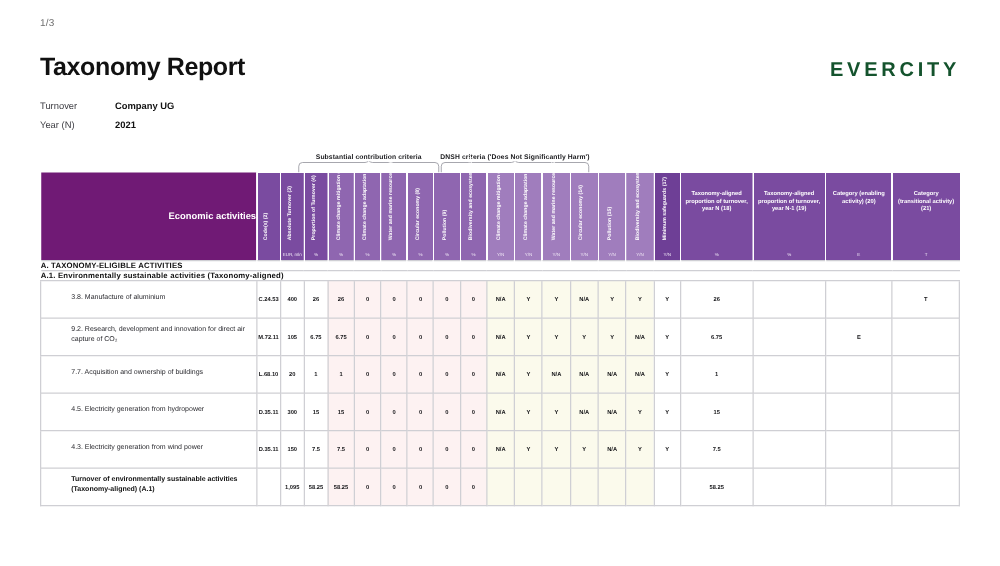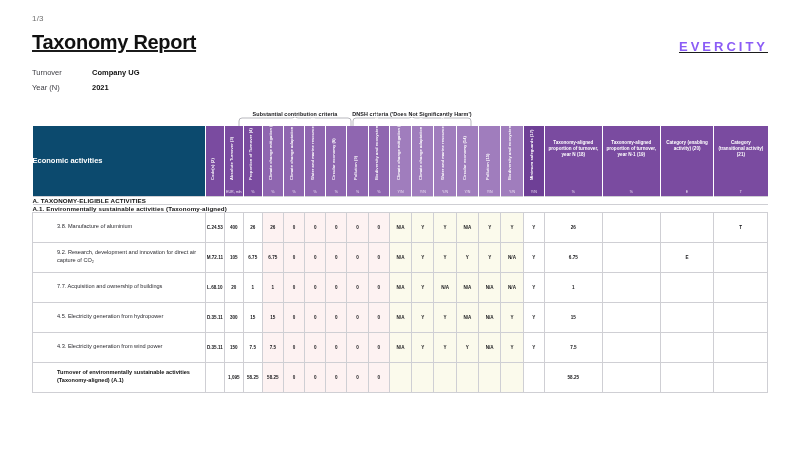--- a/index.html
+++ b/index.html
@@ -10,23 +10,23 @@
     font-family:"Liberation Sans", sans-serif;
     color:#1b1b1b;
     overflow:hidden;
   }
 
   .page { position:relative; width:800px; height:324px; padding:0 32px; }
 
   
   .pagenum { font-size:8px; color:#6f6f6f; padding-top:14px; letter-spacing:.2px; }
 
-  .title-row { display:flex; align-items:flex-end; justify-content:space-between; margin-top:8px;text-decoration:underline; }
+  .title-row { display:flex; align-items:center; justify-content:space-between; margin-top:20px; }
   .doc-title { font-size:20px; font-weight:bold; letter-spacing:-.3px; color:#111; }
-  .brand { font-size:13px; font-weight:bold; letter-spacing:3px; color:#8b5cf6; padding-top:5px; }
+  .brand { font-size:16px; font-weight:bold; letter-spacing:3px; color:#14532d; padding-top:5px; }
 
   .subtitle { font-size:7.5px; color:#5c5c63; margin-top:5px; letter-spacing:.1px; }
 
   .meta { margin-top:14px; font-size:7.5px; }
   .meta-row { display:flex; margin-bottom:6px; }
   .meta-label { width:60px; color:#3d3d43; }
   .meta-value { font-weight:bold; color:#111; }
 
   
   .bracket-band { position:relative; height:22px; margin-top:12px; }
@@ -50,22 +50,22 @@
     vertical-align:top;
     position:relative;
     height:70px;
   }
   .hdr-cell.grp-sc { background:#8f66b0; }
   .hdr-cell.grp-dnsh { background:#a07dbd; }
   .hdr-cell.grp-ms { background:#6e3f96; }
   .hdr-cell.last { border-right:none; }
 
   .hdr-econ {
-    background:#0c4a6e; color:#fff;
-    font-size:7.5px; text-align:left; vertical-align:middle;
+    background:#701a75; color:#fff;
+    font-size:7.5px; text-align:right; vertical-align:middle;
     border-right:1px solid #fff; height:70px;
   }
 
   .vlabel-wrap { height:56px; position:relative; }
   .vlabel {
     position:absolute; left:50%; bottom:2px;
     transform-origin:left bottom;
     transform:rotate(-90deg);
     white-space:nowrap;
     font-size:4.1px; font-weight:bold; line-height:1.25;

